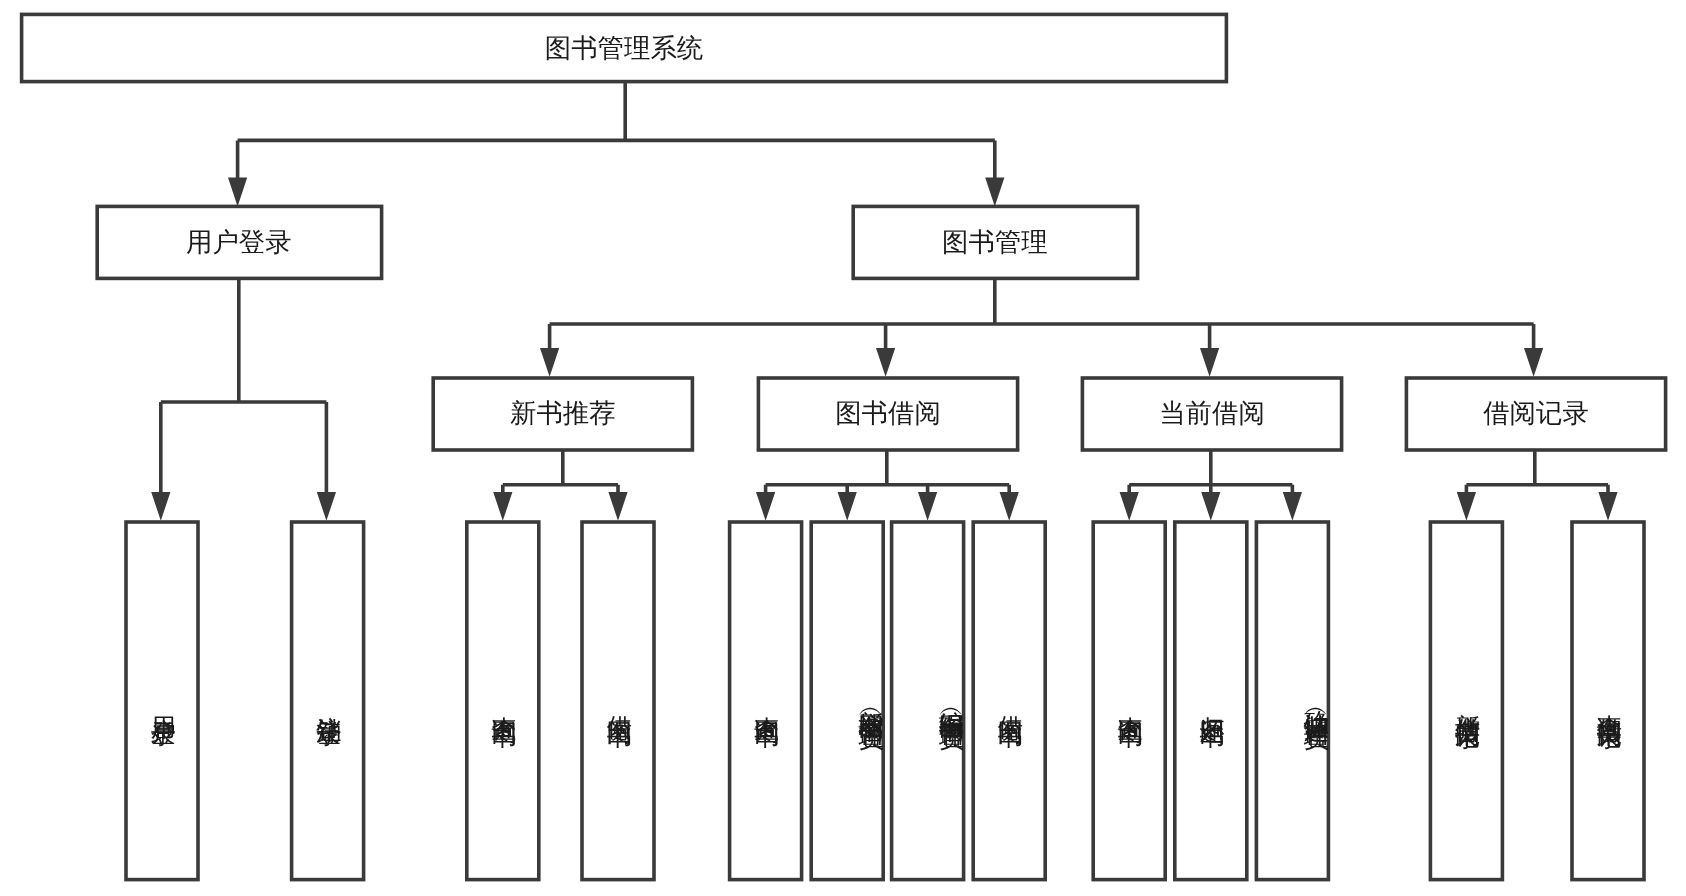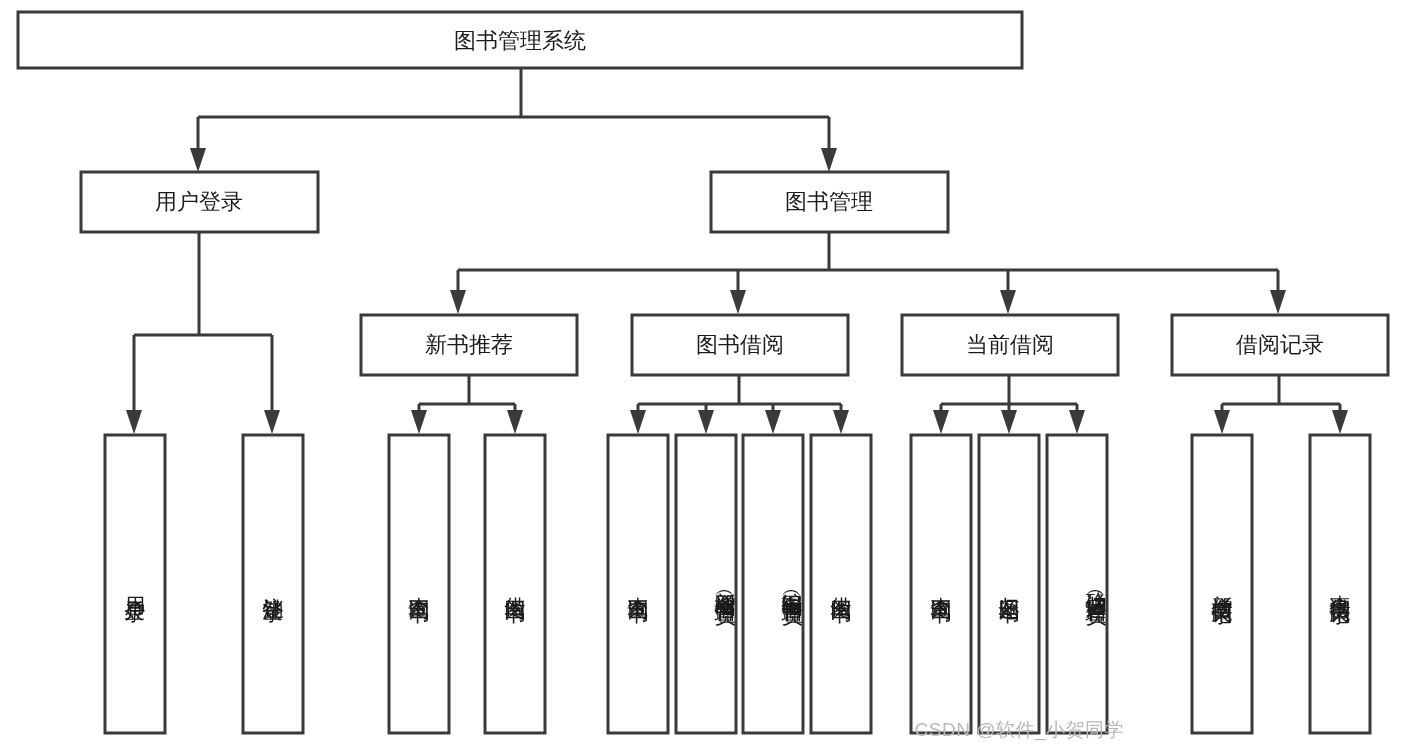--- a/index.html
+++ b/index.html
@@ -180,14 +180,13 @@
   <div class="vlabel" style="left:743px; top:437px; width:60px; height:294px; align-items:flex-start;">编辑图书（管理员）</div>
   <div class="vlabel" style="left:811px; top:435px; width:60px; height:298px;">借阅图书</div>
 
   <div class="vlabel" style="left:911px; top:435px; width:60px; height:298px;">查询图书</div>
   <div class="vlabel" style="left:979px; top:435px; width:60px; height:298px;">归还图书</div>
   <div class="vlabel" style="left:1047px; top:437px; width:60px; height:294px; align-items:flex-start;">确认归还（管理员）</div>
 
   <div class="vlabel" style="left:1192px; top:435px; width:60px; height:298px;">新增借阅记录</div>
   <div class="vlabel" style="left:1310px; top:435px; width:60px; height:298px;">查询借阅记录</div>
 
-  <div class="watermark">CSDN @软件_小贺同学</div>
 </div>
 
 </body></html>

